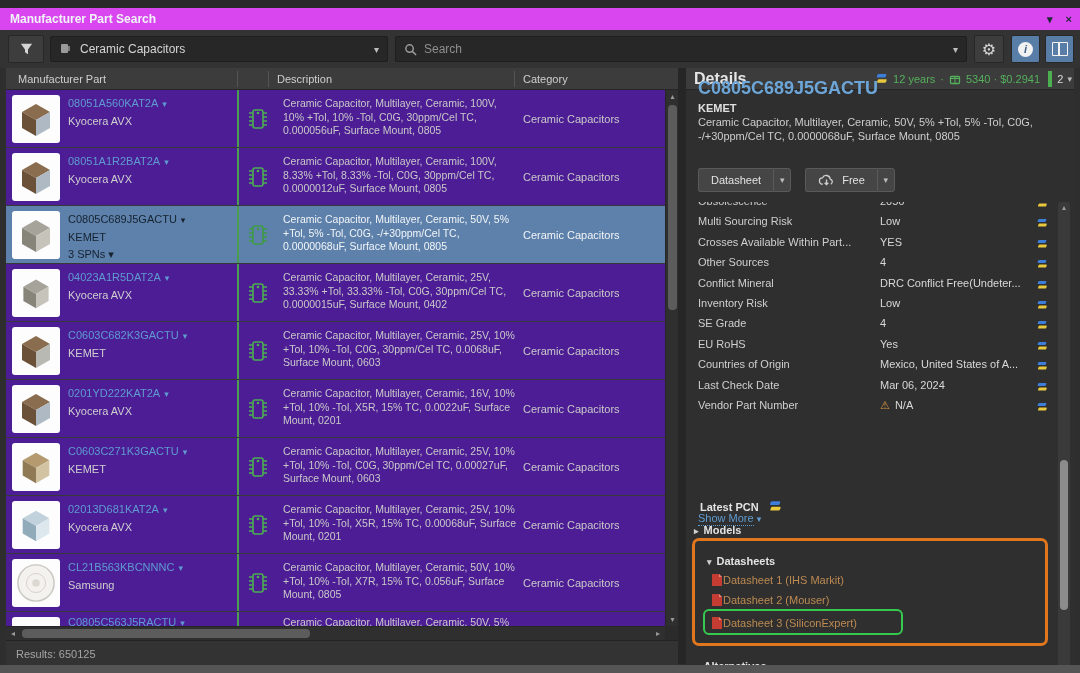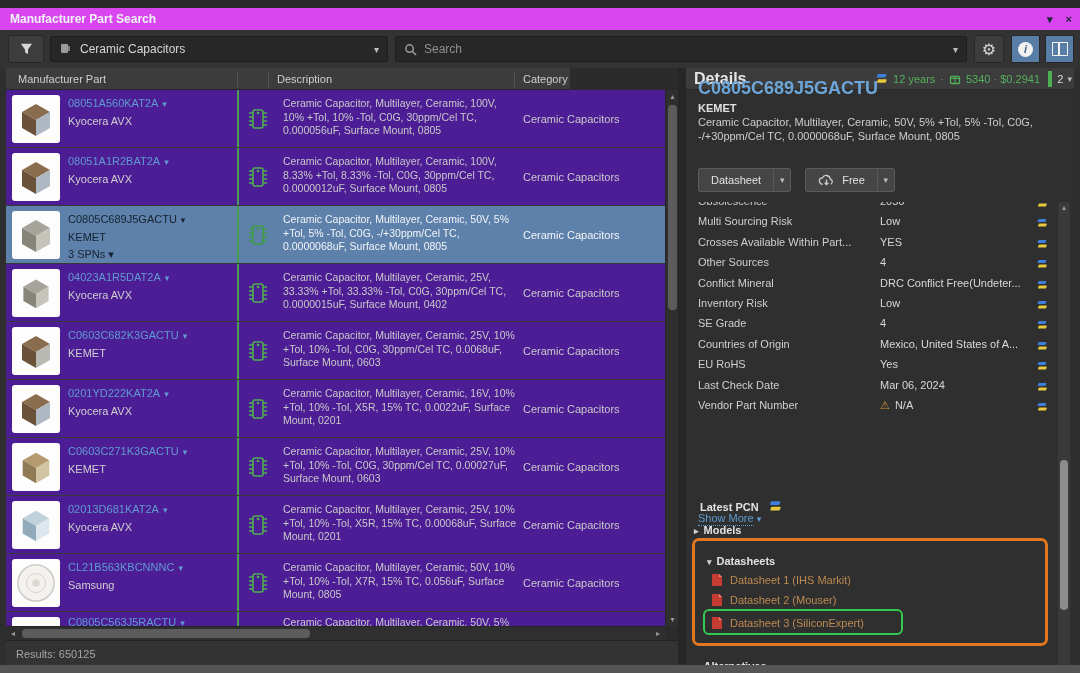--- a/index.html
+++ b/index.html
@@ -29,21 +29,21 @@
   .searchbox input { flex:1; background:transparent; border:none; outline:none; color:#cfcfcf; font-size:12px; font-family:"Liberation Sans",sans-serif; margin-left:7px; }
   .searchbox input::placeholder { color:#8f8f8f; }
   .searchbox .dd-caret { color:#bdbdbd; font-size:10px; cursor:pointer; }
   .info-circle { width:15px; height:15px; border-radius:50%; background:#f2f2f2; color:#44618a; font-size:11px; font-weight:bold; text-align:center; line-height:15px; font-style:italic; }
   .cols-glyph { width:16px; height:14px; background:#f2f2f2; border-radius:1px; display:flex; gap:2px; padding:1px; }
   .cols-glyph i { flex:1; background:#587ea8; }
   .cols-glyph i:first-child { flex:0.8; }
 
   
   #table { position:absolute; left:6px; top:68px; width:672px; height:572px; background:#2b2b2b; }
-  .thead { position:absolute; left:0; top:0; width:564px; height:22px; background:#3c3c3c; border-bottom:1px solid #262626; color:#cfcfcf; font-size:11px; line-height:22px; }
+  .thead { position:absolute; left:0; top:0; width:672px; height:22px; background:#3c3c3c; border-bottom:1px solid #262626; color:#cfcfcf; font-size:11px; line-height:22px; }
   .thead .h { position:absolute; top:0; }
   .thead .sep { position:absolute; top:3px; height:16px; width:1px; background:#545454; }
   .rows { position:absolute; left:0; top:22px; width:659px; height:536px; overflow:hidden; }
   .row { position:relative; width:659px; height:58px; border-bottom:1px solid #383838; background:#4c1d95; cursor:pointer; }
   .row.selected { background:#5d81ab; }
   .thumb { position:absolute; left:6px; top:5px; width:48px; height:48px; background:#fdfdfd; border-radius:3px; display:flex; align-items:center; justify-content:center; }
   .pcol { position:absolute; left:62px; top:7px; width:168px; }
   .plink { color:#5f9bd0; font-size:11px; cursor:pointer; white-space:nowrap; }
   .plink .pcaret { font-size:9px; margin-left:4px; }
   .pmfr { color:#cfcfcf; font-size:11px; margin-top:6px; }
@@ -100,21 +100,21 @@
   .showmore { position:absolute; left:12px; top:396px; color:#5f9bd0; font-size:11px; cursor:pointer;margin-top:48px; }
   .showmore .inner { border-bottom:1px dotted #5f9bd0; padding-bottom:1px; }
   .showmore .dd-caret { font-size:9px; margin-left:3px; }
 
   .sec { position:absolute; color:#e3e3e3; font-size:11px; font-weight:bold;margin-top:8px; }
   .sec .marker { color:#cfcfcf; font-size:9px; margin-right:5px; }
   #sec-pcn { left:14px; top:424px; display:flex; align-items:center; gap:7px; }
   #sec-models { left:8px; top:448px; cursor:pointer; }
   .orange-box { position:absolute; left:6px; top:470px; width:356px; height:108px; border:3px solid #e0761e; border-radius:7px; }
   #sec-datasheets { left:12px; top:6px; position:absolute; cursor:pointer; }
-  .dslink { position:absolute; left:16px; display:flex; align-items:center; gap:7px; color:#bd8a52; font-size:11px; cursor:pointer;justify-content:center; }
+  .dslink { position:absolute; left:16px; display:flex; align-items:center; color:#bd8a52; font-size:11px; cursor:pointer;justify-content:center; }
   #ds1 { top:32px; } #ds2 { top:52px; } #ds3 { top:75px; }
   .green-box { position:absolute; left:8px; top:68px; width:200px; height:26px; border:2px solid #35c94f; border-radius:6px; }
   #sec-alt { left:8px; top:584px; cursor:pointer; }
 
   .dscroll { position:absolute; right:4px; top:134px; width:12px; height:488px; background:#3a3a3a; border-radius:2px; }
   .dscroll .arr { position:absolute; left:0; width:12px; height:12px; color:#9a9a9a; font-size:8px; text-align:center; line-height:12px; cursor:pointer; }
   .dscroll .thumb-v { position:absolute; left:2px; top:258px; width:8px; height:150px; background:#8c8c8c; border-radius:4px; cursor:grab; }
 
   
   .watermark { position:absolute; right:22px; top:600px; z-index:60; color:#fff; font-size:37px; font-weight:bold; letter-spacing:1px; text-shadow:2px 3px 5px rgba(0,0,0,.6), -1px -1px 3px rgba(0,0,0,.4); pointer-events:none; white-space:nowrap; }
@@ -518,32 +518,32 @@
             <span class="pl">SE Grade</span>
             <span class="pv">4</span>
             <span class="se"><svg width="14" height="11" viewBox="0 0 15 12">
                 <g transform="skewX(-18)">
                   <rect x="5" y="1" width="9" height="3.4" rx="1" fill="#3d7edb"></rect>
                   <rect x="7" y="6" width="9" height="3.4" rx="1" fill="#e8c93e"></rect>
                 </g>
               </svg></span>
           </div>
         <div class="prow">
+            <span class="pl">EU RoHS</span>
+            <span class="pv">Yes</span>
+            <span class="se"><svg width="14" height="11" viewBox="0 0 15 12">
+                <g transform="skewX(-18)">
+                  <rect x="5" y="1" width="9" height="3.4" rx="1" fill="#3d7edb"></rect>
+                  <rect x="7" y="6" width="9" height="3.4" rx="1" fill="#e8c93e"></rect>
+                </g>
+              </svg></span>
+          </div>
+        <div class="prow">
             <span class="pl">Countries of Origin</span>
             <span class="pv">Mexico, United States of A...</span>
-            <span class="se"><svg width="14" height="11" viewBox="0 0 15 12">
-                <g transform="skewX(-18)">
-                  <rect x="5" y="1" width="9" height="3.4" rx="1" fill="#3d7edb"></rect>
-                  <rect x="7" y="6" width="9" height="3.4" rx="1" fill="#e8c93e"></rect>
-                </g>
-              </svg></span>
-          </div>
-        <div class="prow">
-            <span class="pl">EU RoHS</span>
-            <span class="pv">Yes</span>
             <span class="se"><svg width="14" height="11" viewBox="0 0 15 12">
                 <g transform="skewX(-18)">
                   <rect x="5" y="1" width="9" height="3.4" rx="1" fill="#3d7edb"></rect>
                   <rect x="7" y="6" width="9" height="3.4" rx="1" fill="#e8c93e"></rect>
                 </g>
               </svg></span>
           </div>
         <div class="prow">
             <span class="pl">Last Check Date</span>
             <span class="pv">Mar 06, 2024</span>

